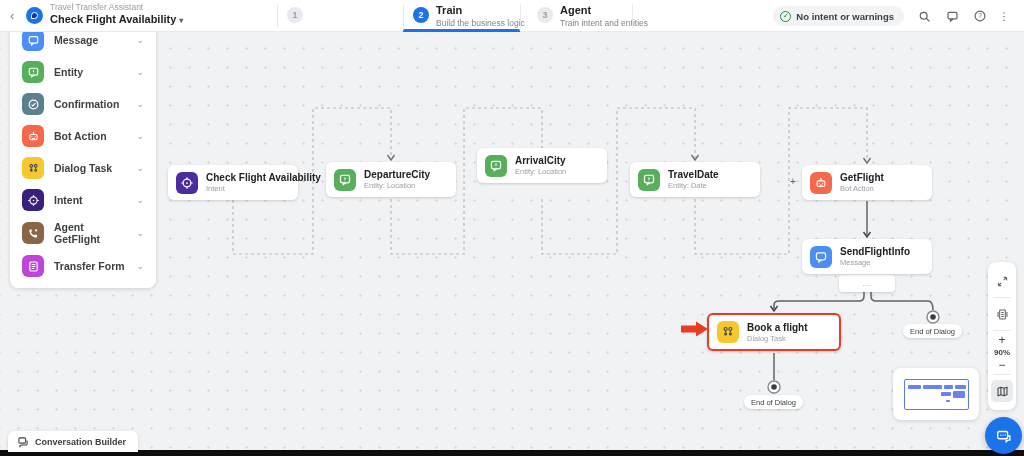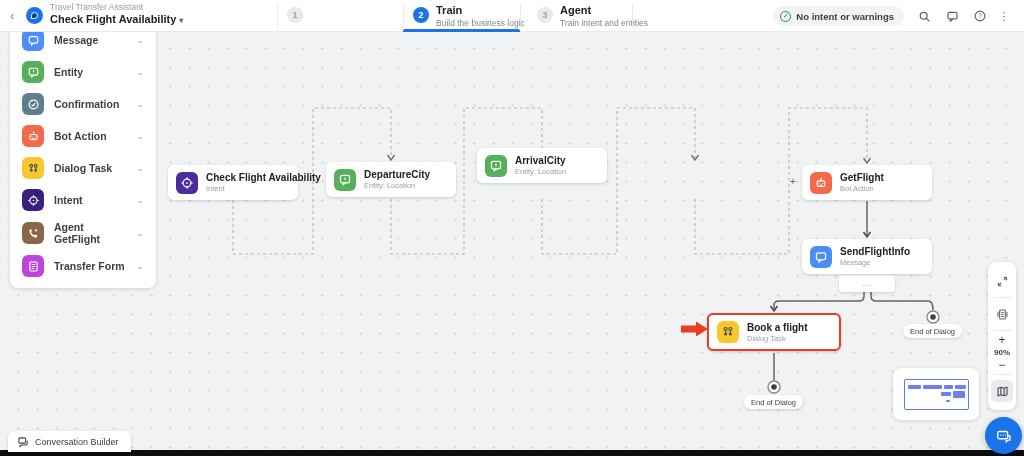--- a/index.html
+++ b/index.html
@@ -98,21 +98,21 @@
     border-radius:8px; box-shadow:0 1px 4px rgba(0,0,0,.14); z-index:19; }
   .mm-view { position:absolute; left:11px; top:11px; width:65px; height:31px;
     border:1.2px solid #5b79f7; border-radius:2px; background:#fff; }
   .mm-bar { position:absolute; background:#6c80f5; border-radius:1px; }
 
   
   .blackbar { position:absolute; left:0; bottom:0; width:1024px; height:6px; background:#0d0d0d; z-index:40; }
   .cb-tab { position:absolute; left:8px; bottom:4px; height:21px; background:#fff;
     border-radius:6px 6px 0 0; box-shadow:0 1px 3px rgba(0,0,0,.18); display:flex; align-items:center;
     gap:6px; padding:0 12px 0 9px; z-index:50; cursor:pointer; }
-  .cb-label { font-size:9px; font-weight:400; color:#3c4043; }
+  .cb-label { font-size:9px; font-weight:700; color:#3c4043; }
   .fab { position:absolute; left:985px; top:417px; width:37px; height:37px; border-radius:50%;
     background:#1a73e8; z-index:50; display:flex; align-items:center; justify-content:center;
     box-shadow:0 2px 6px rgba(0,0,0,.25); cursor:pointer; }
 </style>
 </head>
 <body>
 
 <div class="stage">
 
   <div class="canvas">
@@ -188,20 +188,34 @@
           <path d="M8 5v2.6"></path>
             <circle cx="8" cy="9.1" r=".5" fill="#fff" stroke="none"></circle>
           </svg>
       </span>
       <div class="n-txt">
           <div class="n-title">ArrivalCity</div>
         <div class="n-sub">Entity: Location</div>
         </div>
     </div>
 
+    <div class="node" style="left:630px;top:130px">
+      <span class="n-ic c-entity">
+        <svg width="14" height="14" viewBox="0 0 16 16" fill="none" stroke="#fff" stroke-width="1.4">
+          <rect x="2.8" y="2.8" width="10.4" height="8.4" rx="2"></rect>
+            <path d="M6 11.2v2.2l2.6-2.2"></path>
+          <path d="M8 5v2.6"></path>
+            <circle cx="8" cy="9.1" r=".5" fill="#fff" stroke="none"></circle>
+          </svg>
+      </span>
+      <div class="n-txt">
+          <div class="n-title">TravelDate</div>
+        <div class="n-sub">Entity: Date</div>
+        </div>
+    </div>
 
     <span class="plus-port">+</span>
 
     <div class="node" style="left:802px;top:133px">
       <span class="n-ic c-botaction">
         <svg width="14" height="14" viewBox="0 0 16 16" fill="none" stroke="#fff" stroke-width="1.3">
           <circle cx="8" cy="3" r="1" fill="#fff" stroke="none"></circle>
             <path d="M8 4v1.5"></path>
           <rect x="3.5" y="5.5" width="9" height="6.5" rx="2"></rect>
           <circle cx="6" cy="8.4" r=".7" fill="#fff" stroke="none"></circle>

